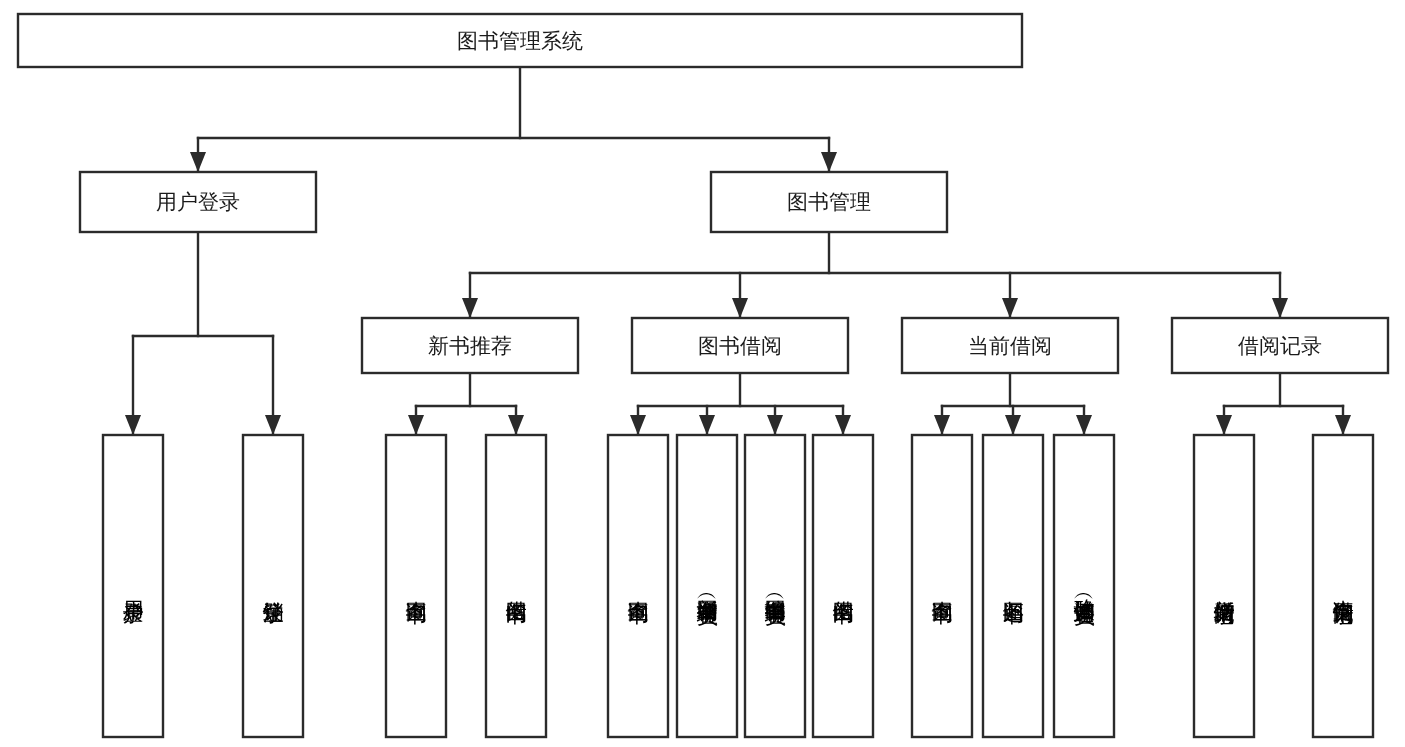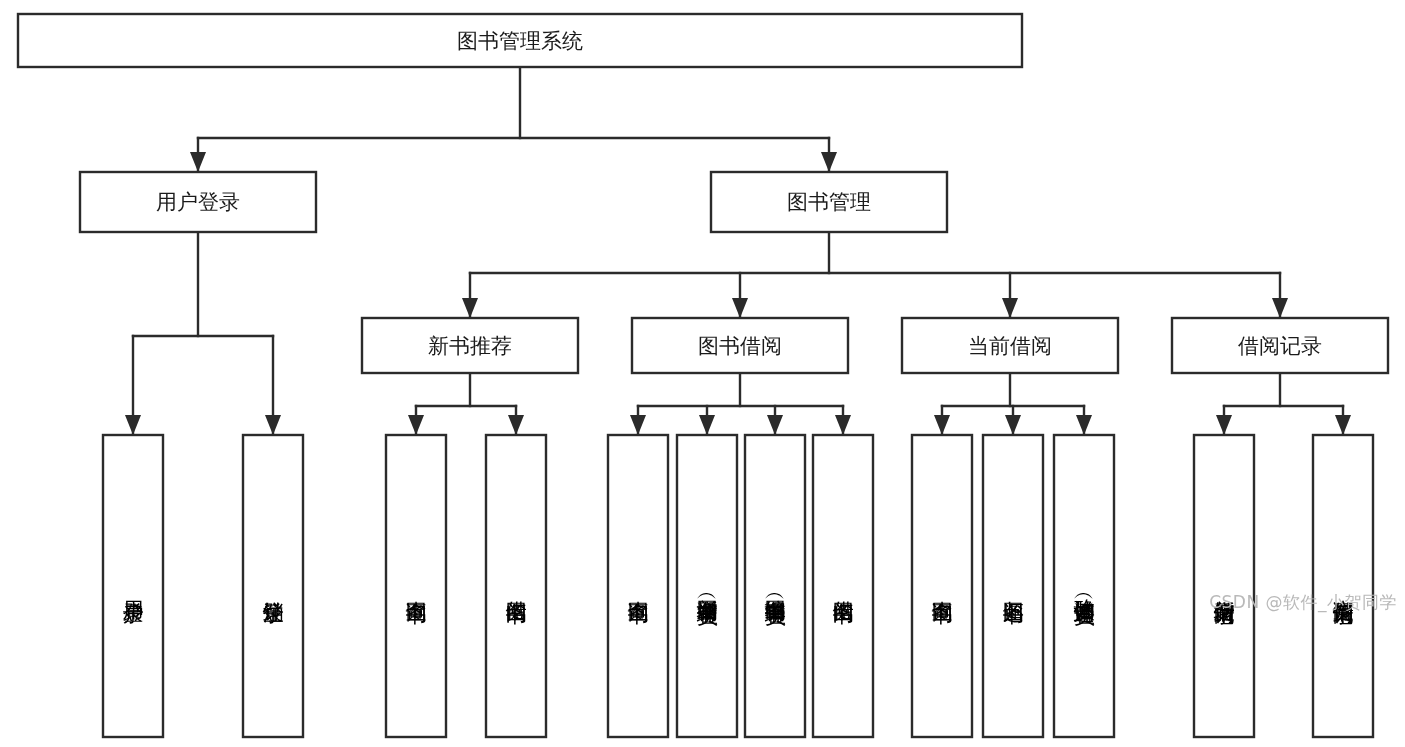--- a/index.html
+++ b/index.html
@@ -205,15 +205,14 @@
         <span class="leaf-label-v">确认归还（管理员）</span>
       </div>
       <div class="leaf-label-wrap" style="left: 1194px; top: 435px; width: 60px; height: 302px;">
         <span class="leaf-label-v">新增借阅记录</span>
       </div>
       <div class="leaf-label-wrap" style="left: 1313px; top: 435px; width: 60px; height: 302px;">
         <span class="leaf-label-v">查询借阅记录</span>
       </div>
     </div>
 
-  <div class="watermark">CSDN @软件_小贺同学</div>
 
 </div>
 
 </body></html>

